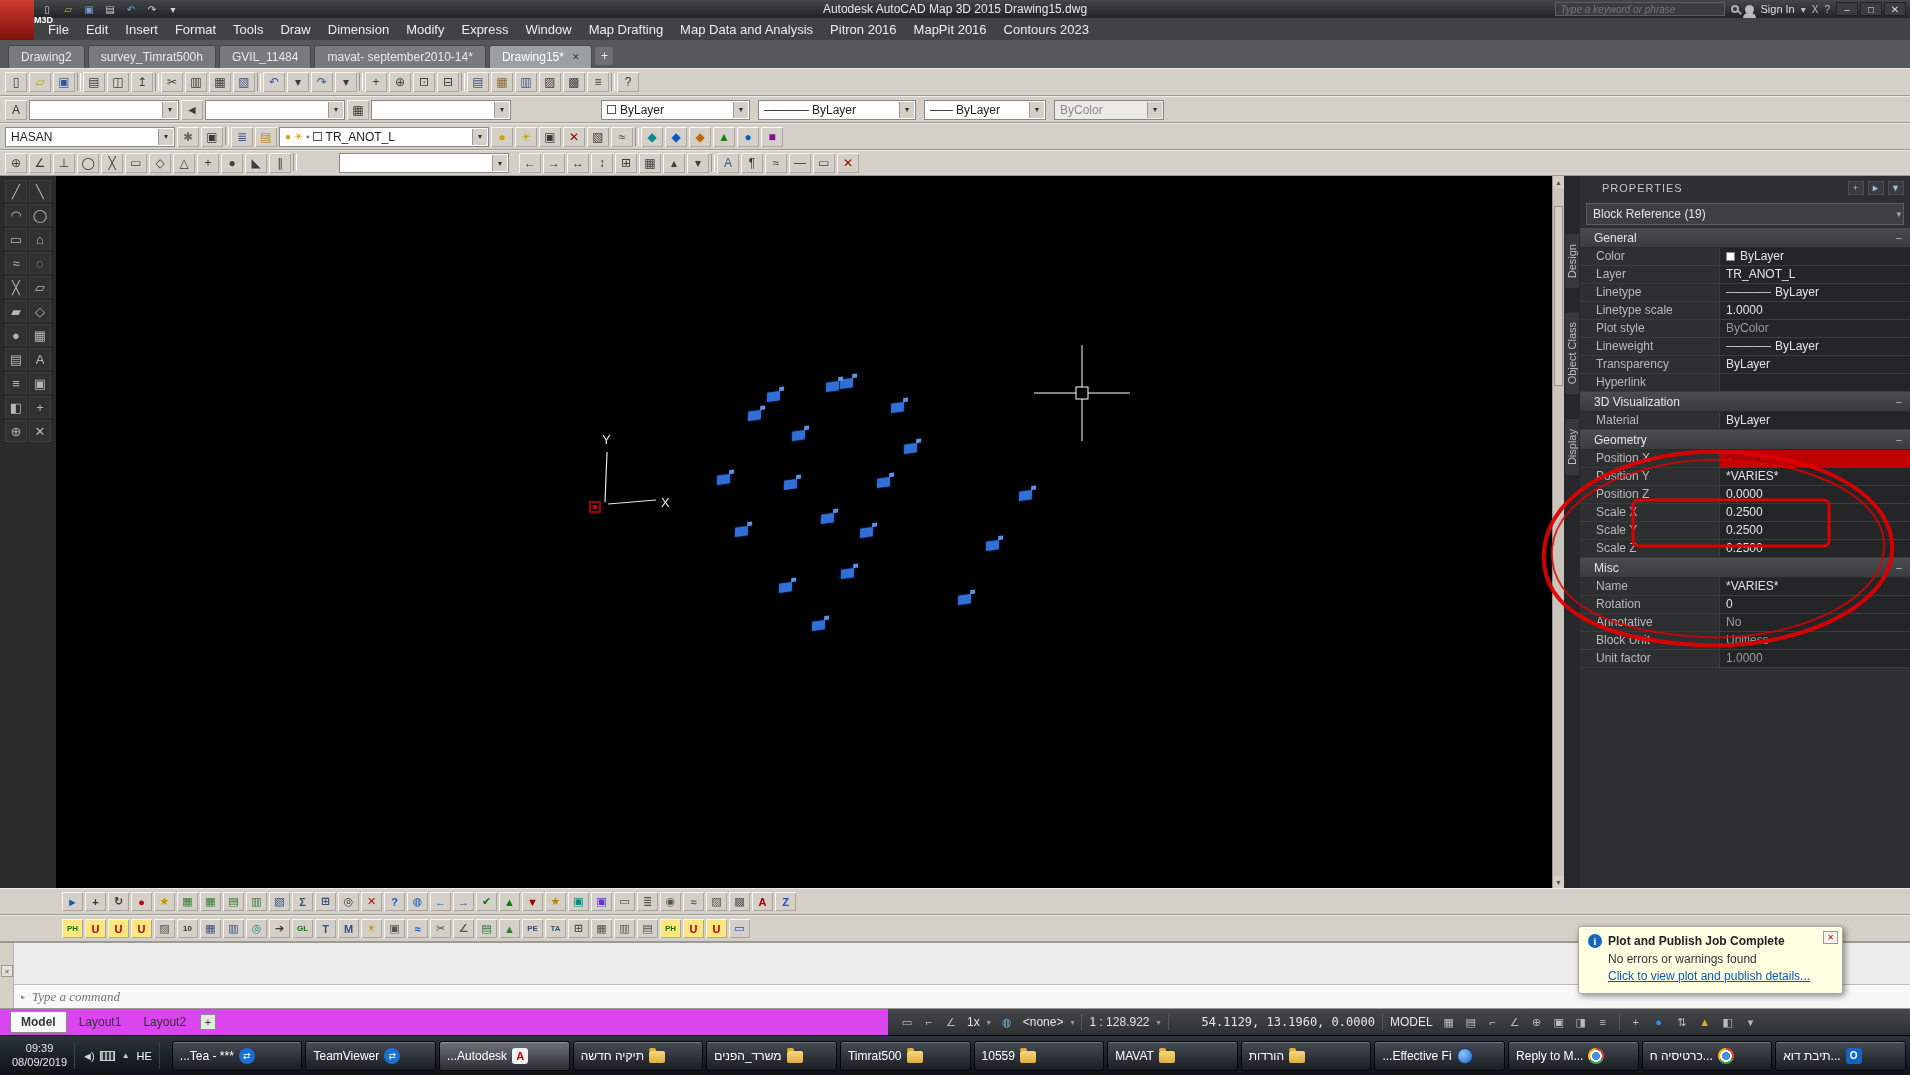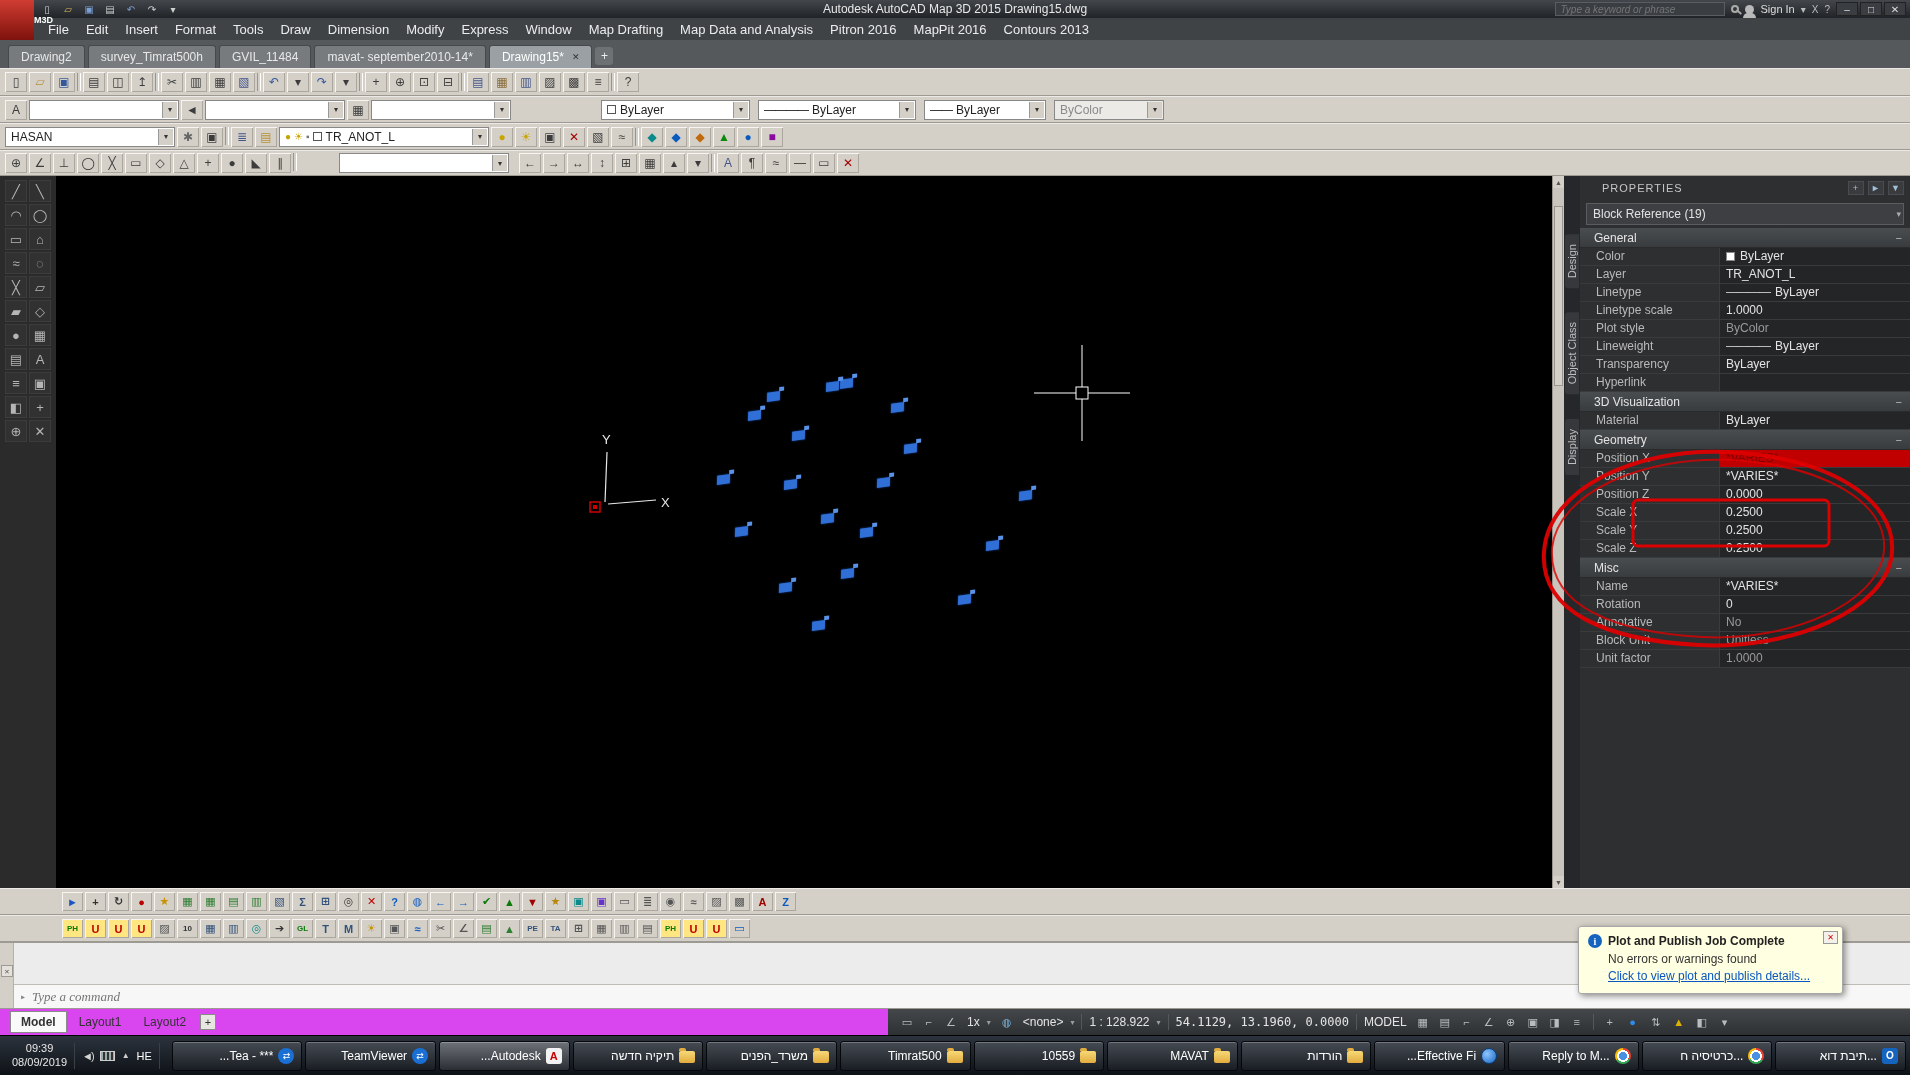--- a/index.html
+++ b/index.html
@@ -99,34 +99,34 @@
   
   #statusbar { top:1008px; height:27px; background:#d946ef; border-top:1px solid #9d9a93; display:flex; align-items:center; }
   #layout-tabs { display:flex; align-items:center; gap:2px; padding-left:10px; }
   .ltab { font-size:12px; color:#333; padding:3px 10px; }
   .ltab.active { background:#fafafa; border:1px solid #8a8a8a; font-weight:bold; }
   #layout-add { width:16px; height:16px; border:1px solid #8a8a8a; background:#e8e6e0; display:grid; place-items:center; font-size:11px; color:#333; margin-left:4px; }
   #status-dark { position:absolute; right:0; top:0; bottom:0; width:1022px; background:linear-gradient(#45484b,#2e3134); display:flex; align-items:center; gap:7px; padding:0 10px; color:#ddd; }
   .sti { width:18px; height:16px; display:grid; place-items:center; font-size:11px; color:#b9bcbf; }
   .st-text { font-size:12px; color:#e4e4e4; white-space:nowrap; }
   .st-caret { font-size:8px; color:#9a9da0; }
-  .st-coords { font-family:"DejaVu Sans Mono",monospace; font-size:12px; }
+  .st-coords { font-family:"DejaVu Sans Mono",monospace; font-size:12px;margin-left:26px; }
   .st-div { width:1px; height:16px; background:#202224; border-right:1px solid #55585b; }
 
   
   #taskbar { top:1035px; height:40px; background:linear-gradient(#2c333d,#0e1217); border-top:1px solid #000; display:flex; align-items:center; padding:0 4px; gap:4px; }
   #tray { display:flex; align-items:center; gap:7px; padding:0 8px; color:#e8e8e8; }
   #clock { text-align:center; font-size:11px; line-height:1.25; }
   .tray-div { width:1px; height:26px; background:#000; border-right:1px solid #3a4048; }
   .spk { color:#d5d5d5; font-size:11px; letter-spacing:-2px; }
   .kbd { width:15px; height:10px; border:1px solid #cfcfcf; background:repeating-linear-gradient(90deg,#9aa,#9aa 2px,#333 2px,#333 4px); }
   .tray-caret { color:#cfcfcf; font-size:8px; }
   #lang { font-size:11px; color:#fff; }
   #task-items { flex:1; display:flex; gap:3px; overflow:hidden; }
-  .task-btn { flex:1; max-width:138px; height:30px; background:linear-gradient(rgba(255,255,255,.14),rgba(255,255,255,.03)); border:1px solid #05070a; border-radius:3px; box-shadow:inset 0 1px 0 rgba(255,255,255,.25); display:flex; align-items:center; justify-content:flex-end; padding:0 7px; color:#fff; font-size:12px; white-space:nowrap; }
+  .task-btn { flex:1; max-width:138px; height:30px; background:linear-gradient(rgba(255,255,255,.14),rgba(255,255,255,.03)); border:1px solid #05070a; border-radius:3px; box-shadow:inset 0 1px 0 rgba(255,255,255,.25); display:flex; align-items:center; justify-content:flex-start; padding:0 7px; color:#fff; font-size:12px; white-space:nowrap; }
   .task-btn.active { background:linear-gradient(rgba(255,255,255,.32),rgba(255,255,255,.10)); }
   .tb-label { overflow:hidden; text-overflow:ellipsis; }
   .tb-icon { width:16px; height:16px; flex:0 0 16px; margin-left:5px; border-radius:3px; position:relative; }
   .ic-folder { background:linear-gradient(#f8d877,#e2ac3f); border-radius:2px; height:12px; margin-top:3px; }
   .ic-folder::before { content:''; position:absolute; top:-3px; left:0; width:7px; height:3px; background:#e2ac3f; border-radius:2px 2px 0 0; }
   .ic-teamviewer, .ic-app { background:#1a6fd4; border-radius:50%; }
   .ic-teamviewer::after, .ic-app::after { content:'⇄'; position:absolute; inset:0; display:grid; place-items:center; color:#fff; font-size:9px; }
   .ic-autodesk { background:#f2f2f2; }
   .ic-autodesk::after { content:'A'; position:absolute; inset:0; display:grid; place-items:center; color:#c00; font-weight:bold; font-size:11px; }
   .ic-globe { background:radial-gradient(circle at 35% 35%, #8fc5ff, #1565c0); border-radius:50%; border:1px solid #0b3d7a; }
@@ -188,21 +188,21 @@
     <span class="menu-item">Tools</span>
     <span class="menu-item">Draw</span>
     <span class="menu-item">Dimension</span>
     <span class="menu-item">Modify</span>
     <span class="menu-item">Express</span>
     <span class="menu-item">Window</span>
     <span class="menu-item">Map Drafting</span>
     <span class="menu-item">Map Data and Analysis</span>
     <span class="menu-item">Pitron 2016</span>
     <span class="menu-item">MapPit 2016</span>
-    <span class="menu-item">Contours 2013</span>
+    <span class="menu-item">Contours 2023</span>
 </div>
 
 <div class="band" id="tabbar">
   <span style="display:flex;align-items:flex-end;gap:3px;">
     <div class="ftab">
         <span class="ftab-label">Drawing2</span>
 
       </div>
       <div class="ftab">
         <span class="ftab-label">survey_Timrat500h</span>

